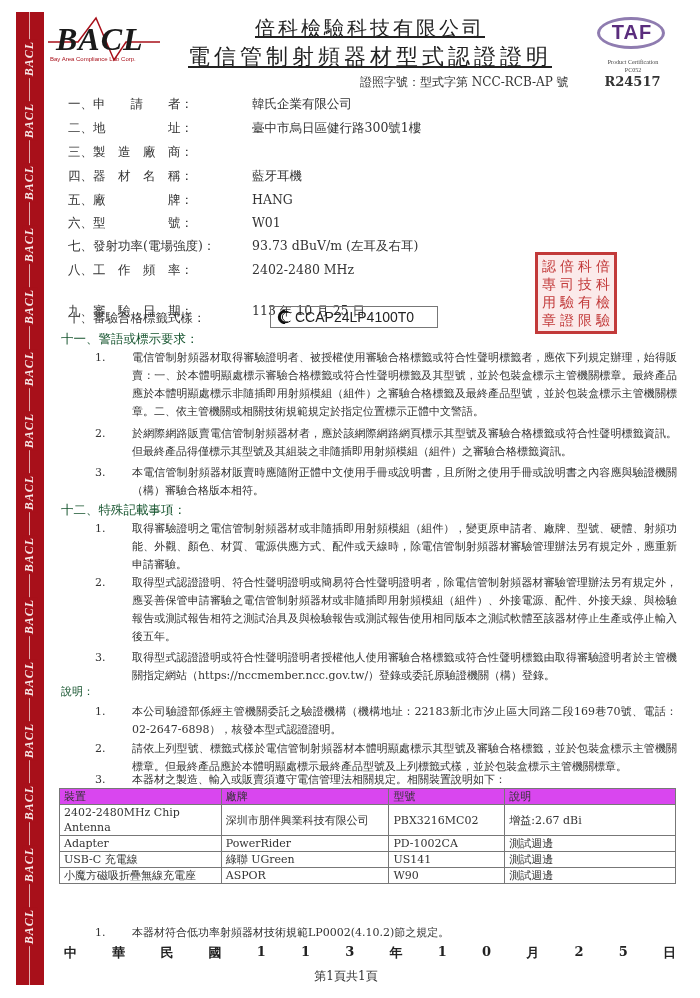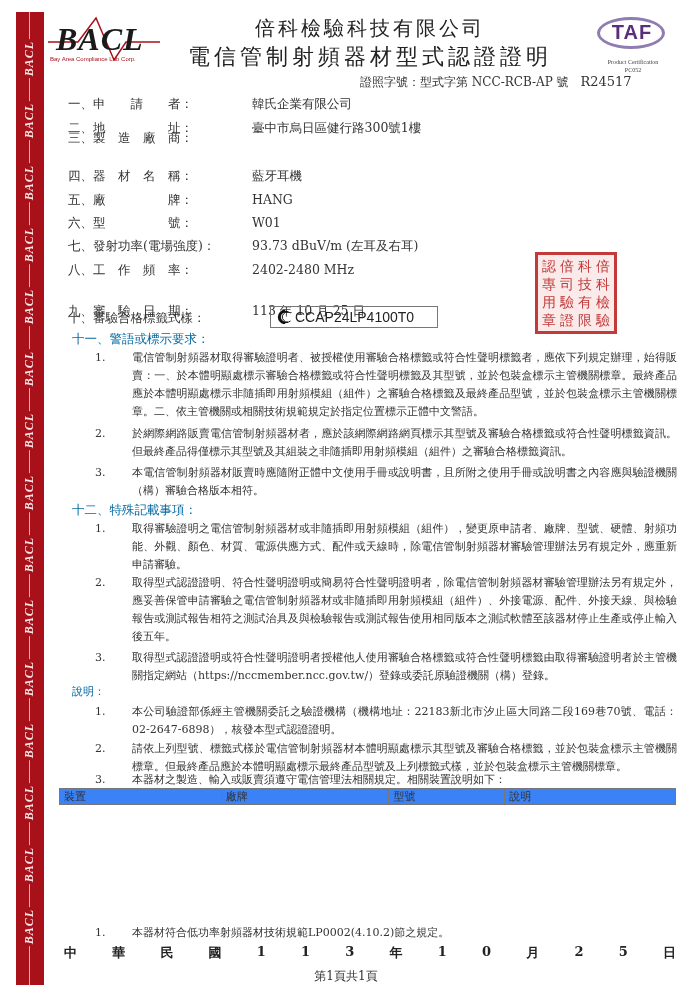--- a/index.html
+++ b/index.html
@@ -11,54 +11,54 @@
   .side-band .mark { position:absolute; left:0; width:28px; height:72px; display:flex; align-items:center; justify-content:center; }
   .side-band .mark span { display:block; transform:rotate(-90deg); color:#f6e6e6; font-style:italic; font-weight:bold;
                font-family:"Liberation Serif",serif; font-size:12px; letter-spacing:1px; background:#a8101a; padding:0 2px; }
 
   .logo { position:absolute; left:48px; top:16px; width:112px; height:50px; }
   .logo .word { position:absolute; left:8px; top:5px; font-family:"Liberation Serif",serif; font-style:italic;
                 font-weight:bold; font-size:32px; color:#1a1a1a; letter-spacing:1px; }
   .logo .sub { position:absolute; left:2px; top:40px; font-family:"Liberation Sans",sans-serif; font-size:6px; color:#a8101a; }
   .logo svg { position:absolute; left:0; top:0; }
 
-  .title { position:absolute; left:180px; width:380px; text-align:center; color:#222; letter-spacing:3px; }
+  .title { position:absolute; left:180px; width:380px; text-align:center; color:#222; letter-spacing:3px;text-decoration:underline; }
   .title.t1 { top:15px; font-size:20px; }
   .title.t2 { top:42px; font-size:22px; letter-spacing:4px; }
 
   .taf { position:absolute; left:595px; top:17px; width:76px; height:42px; }
   .taf .ring { position:absolute; left:2px; top:0; width:68px; height:32px; border:3px solid #8f7cb0; border-radius:50%; box-sizing:border-box; }
   .taf .txt { position:absolute; left:0; top:4px; width:74px; text-align:center; font-family:"Liberation Sans",sans-serif;
               font-weight:bold; font-size:20px; color:#5a2d7d; letter-spacing:1px; }
   .taf-cap { position:absolute; left:584px; top:58px; width:98px; text-align:center; font-family:"Liberation Serif",serif; font-size:6px; color:#444; line-height:8px; }
 
   .certno { position:absolute; top:74px; left:360px; font-size:12px; color:#333; }
   .certno .lbl { margin-right:4px; }
-  .certno .val { margin-left:4px; font-size:13px; }
+  .certno .val { margin-left:28px; font-size:13px;font-weight:bold; }
 
   .field { position:absolute; left:68px; font-size:12.5px; color:#333; height:20px; line-height:20px; }
   .field .label { display:inline-block; width:170px; }
   .field .value { position:absolute; left:184px; white-space:nowrap; }
 
   .mark-box { position:absolute; left:270px; top:306px; width:168px; height:22px; border:1px solid #777; box-sizing:border-box;
               font-family:"Liberation Sans",sans-serif; font-size:14px; line-height:20px; padding-left:24px; color:#222; }
   .mark-box .cicon { position:absolute; left:5px; top:3px; }
 
   .seal { position:absolute; left:535px; top:252px; width:82px; height:82px; border:3px solid #c23a3a; box-sizing:border-box;
           background:#fbeaea; display:grid; grid-template-columns:repeat(4,1fr); grid-template-rows:repeat(4,1fr); padding:2px; }
   .seal span { color:#c23a3a; font-size:14px; line-height:18px; text-align:center; font-family:"DejaVu Serif",serif; }
 
-  .section-h { position:absolute; left:72px; font-size:12.5px; color:#0369a1; }
+  .section-h { position:absolute; left:61px; font-size:12.5px; color:#14532d; }
   .para { position:absolute; left:95px; width:582px; font-size:11px; line-height:18px; color:#333; }
   .para .num { position:absolute; left:0; top:0; }
   .para .body { margin-left:37px; text-align:justify; }
 
   table.dev { position:absolute; left:59px; top:788px; width:617px; border-collapse:collapse; font-size:11px; color:#333; }
   table.dev th, table.dev td { border:1px solid #777; padding:0 4px; height:15px; text-align:left; font-weight:normal; line-height:15px; }
-  table.dev th { background:#3b82f6;margin-top:18px; }
+  table.dev th { background:#d946ef;margin-top:18px; }
   table.dev td.multi { line-height:14px; }
 
   .footer-date { position:absolute; left:64px; top:944px; width:612px; display:flex; justify-content:space-between; font-size:13px; font-weight:bold; color:#222; }
   .page-no { position:absolute; top:968px; left:0; width:692px; text-align:center; font-size:12px; color:#333; }
 </style>
 </head>
 <body>
 
 <div class="side-band">
   <div class="rule"></div>
@@ -135,21 +135,21 @@
 </div>
 
 <div class="field" style="top:94px">
   <span class="label">一、申　　請　　者：</span>
   <span class="value">韓氏企業有限公司</span>
 </div>
 <div class="field" style="top:118px">
   <span class="label">二、地　　　　　址：</span>
   <span class="value">臺中市烏日區健行路300號1樓</span>
 </div>
-<div class="field" style="top:128px">
+<div class="field" style="top:142px">
   <span class="label">三、製　造　廠　商：</span>
   <span class="value"></span>
 </div>
 <div class="field" style="top:166px">
   <span class="label">四、器　材　名　稱：</span>
   <span class="value">藍牙耳機</span>
 </div>
 <div class="field" style="top:190px">
   <span class="label">五、廠　　　　　牌：</span>
   <span class="value">HANG</span>
@@ -253,20 +253,44 @@
     </colgroup>
   <thead>
     <tr>
       <th>裝置</th>
       <th>廠牌</th>
       <th>型號</th>
       <th>說明</th>
     </tr>
   </thead>
   <tbody>
+    <tr>
+      <td>2402-2480MHz Chip Antenna</td>
+        <td>深圳市朋伴興業科技有限公司</td>
+        <td>PBX3216MC02</td>
+        <td>增益:2.67 dBi</td>
+    </tr>
+    <tr>
+      <td>Adapter</td>
+        <td>PowerRider</td>
+        <td>PD-1002CA</td>
+        <td>測試週邊</td>
+    </tr>
+    <tr>
+      <td>USB-C 充電線</td>
+        <td>綠聯 UGreen</td>
+        <td>US141</td>
+        <td>測試週邊</td>
+    </tr>
+    <tr>
+      <td>小魔方磁吸折疊無線充電座</td>
+        <td>ASPOR</td>
+        <td>W90</td>
+        <td>測試週邊</td>
+    </tr>
   </tbody>
 </table>
 
 <div class="para" style="top:924px">
   <span class="num">1.</span>
   <div class="body">本器材符合低功率射頻器材技術規範LP0002(4.10.2)節之規定。</div>
 </div>
 
 <div class="footer-date">
   <span>中</span>

